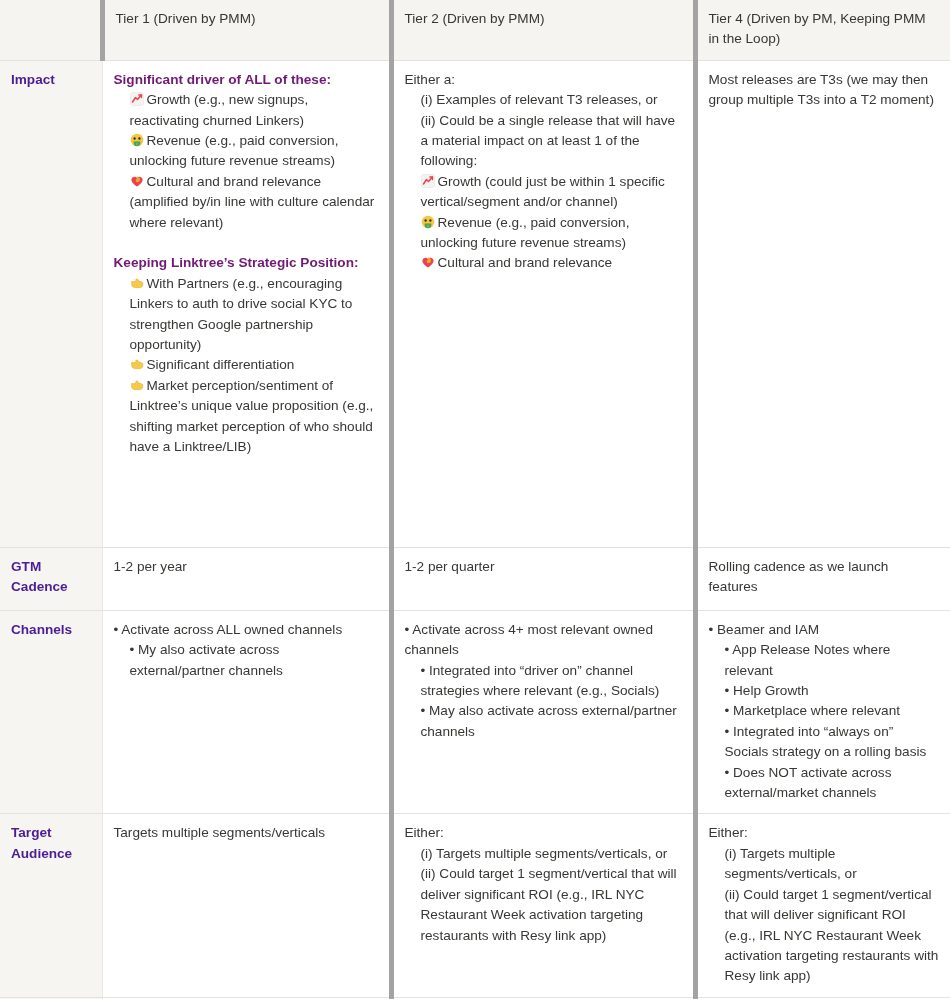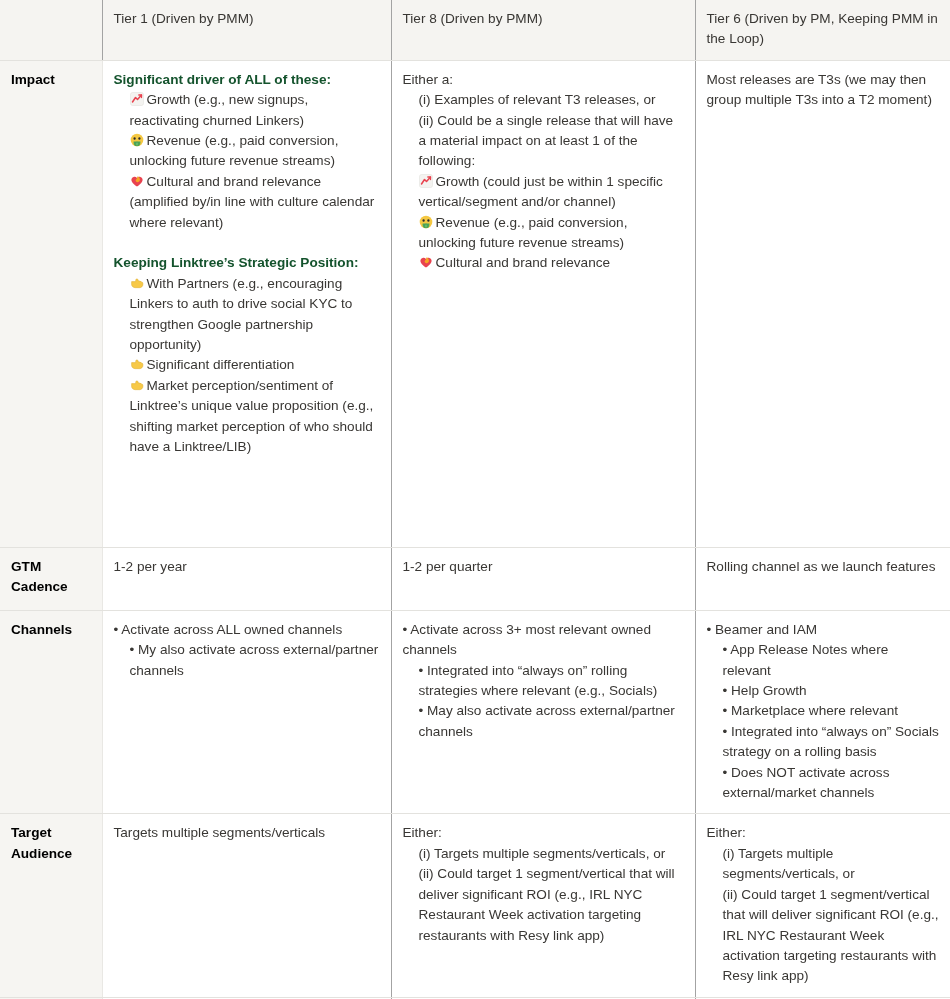--- a/index.html
+++ b/index.html
@@ -25,21 +25,21 @@
 
   col.c-label { width: 102px; }
   col.c-t1    { width: 289px; }
   col.c-t2    { width: 304px; }
   col.c-t3    { width: 255px; }
 
   table.tier-table th,
   table.tier-table td {
     vertical-align: top;
     text-align: left;
-    border-right: 1px solid #a3a3a3;
+    border-right: 5px solid #a3a3a3;
     border-bottom: 1px solid #e3e2de;
     padding: 9px 11px 10px 11px;
     font-size: 13.6px;
     line-height: 20.4px;
     font-weight: 400;
     color: #393734;
   }
   table.tier-table th:last-child,
   table.tier-table td:last-child {
     border-right: none;
@@ -54,34 +54,34 @@
     height: 56px;
   }
   thead tr th.corner {
     background: #f5f4f1;
   }
 
   
   tbody td.row-label {
     background: #f6f5f2;
     font-weight: 700;
-    color: #000000;
+    color: #4c1d95;
     border-right: 1px solid #e9e8e4;
   }
 
   tbody td.body-cell {
     background: #ffffff;
   }
 
   .cell-block { margin: 0; }
   .cell-block + .cell-block { margin-top: 0; margin-left: 16px; }
 
   .blk-strong {
     font-weight: 700;
-    color: #14532d;
+    color: #701a75;
   }
   .spacer-line {
     display: block;
     height: 20.4px;
   }
 
   
   .ico {
     display: inline-block;
     width: 14px;
@@ -108,22 +108,22 @@
     <col class="c-label">
       <col class="c-t1">
       <col class="c-t2">
       <col class="c-t3">
   </colgroup>
 
   <thead>
     <tr>
       <th class="corner"></th>
       <th>Tier 1 (Driven by PMM)</th>
-      <th>Tier 8 (Driven by PMM)</th>
-      <th>Tier 6 (Driven by PM, Keeping PMM in the Loop)</th>
+      <th>Tier 2 (Driven by PMM)</th>
+      <th>Tier 4 (Driven by PM, Keeping PMM in the Loop)</th>
     </tr>
   </thead>
 
   <tbody>
 
     <tr class="r-impact">
       <td class="row-label">Impact</td>
 
       <td class="body-cell">
         <div class="cell-block blk-strong">Significant driver of ALL of these:</div>
@@ -178,35 +178,35 @@
               </svg></span><span>Cultural and brand relevance</span></div>
       </td>
 
       <td class="body-cell">Most releases are T3s (we may then group multiple T3s into a T2 moment)</td>
     </tr>
 
     <tr class="r-cadence">
       <td class="row-label">GTM Cadence</td>
       <td class="body-cell">1-2 per year</td>
       <td class="body-cell">1-2 per quarter</td>
-      <td class="body-cell">Rolling channel as we launch features</td>
+      <td class="body-cell">Rolling cadence as we launch features</td>
     </tr>
 
     <tr class="r-channels">
       <td class="row-label">Channels</td>
       <td class="body-cell">
         <div>
             <div class="cell-block bullet-line">• Activate across ALL owned channels</div>
             <div class="cell-block bullet-line">• My also activate across external/partner channels</div>
           </div>
       </td>
       <td class="body-cell">
         <div>
-            <div class="cell-block bullet-line">• Activate across 3+ most relevant owned channels</div>
-            <div class="cell-block bullet-line">• Integrated into “always on” rolling strategies where relevant (e.g., Socials)</div>
+            <div class="cell-block bullet-line">• Activate across 4+ most relevant owned channels</div>
+            <div class="cell-block bullet-line">• Integrated into “driver on” channel strategies where relevant (e.g., Socials)</div>
             <div class="cell-block bullet-line">• May also activate across external/partner channels</div>
           </div>
       </td>
       <td class="body-cell">
         <div>
             <div class="cell-block bullet-line">• Beamer and IAM</div>
             <div class="cell-block bullet-line">• App Release Notes where relevant</div>
             <div class="cell-block bullet-line">• Help Growth</div>
             <div class="cell-block bullet-line">• Marketplace where relevant</div>
             <div class="cell-block bullet-line">• Integrated into “always on” Socials strategy on a rolling basis</div>

